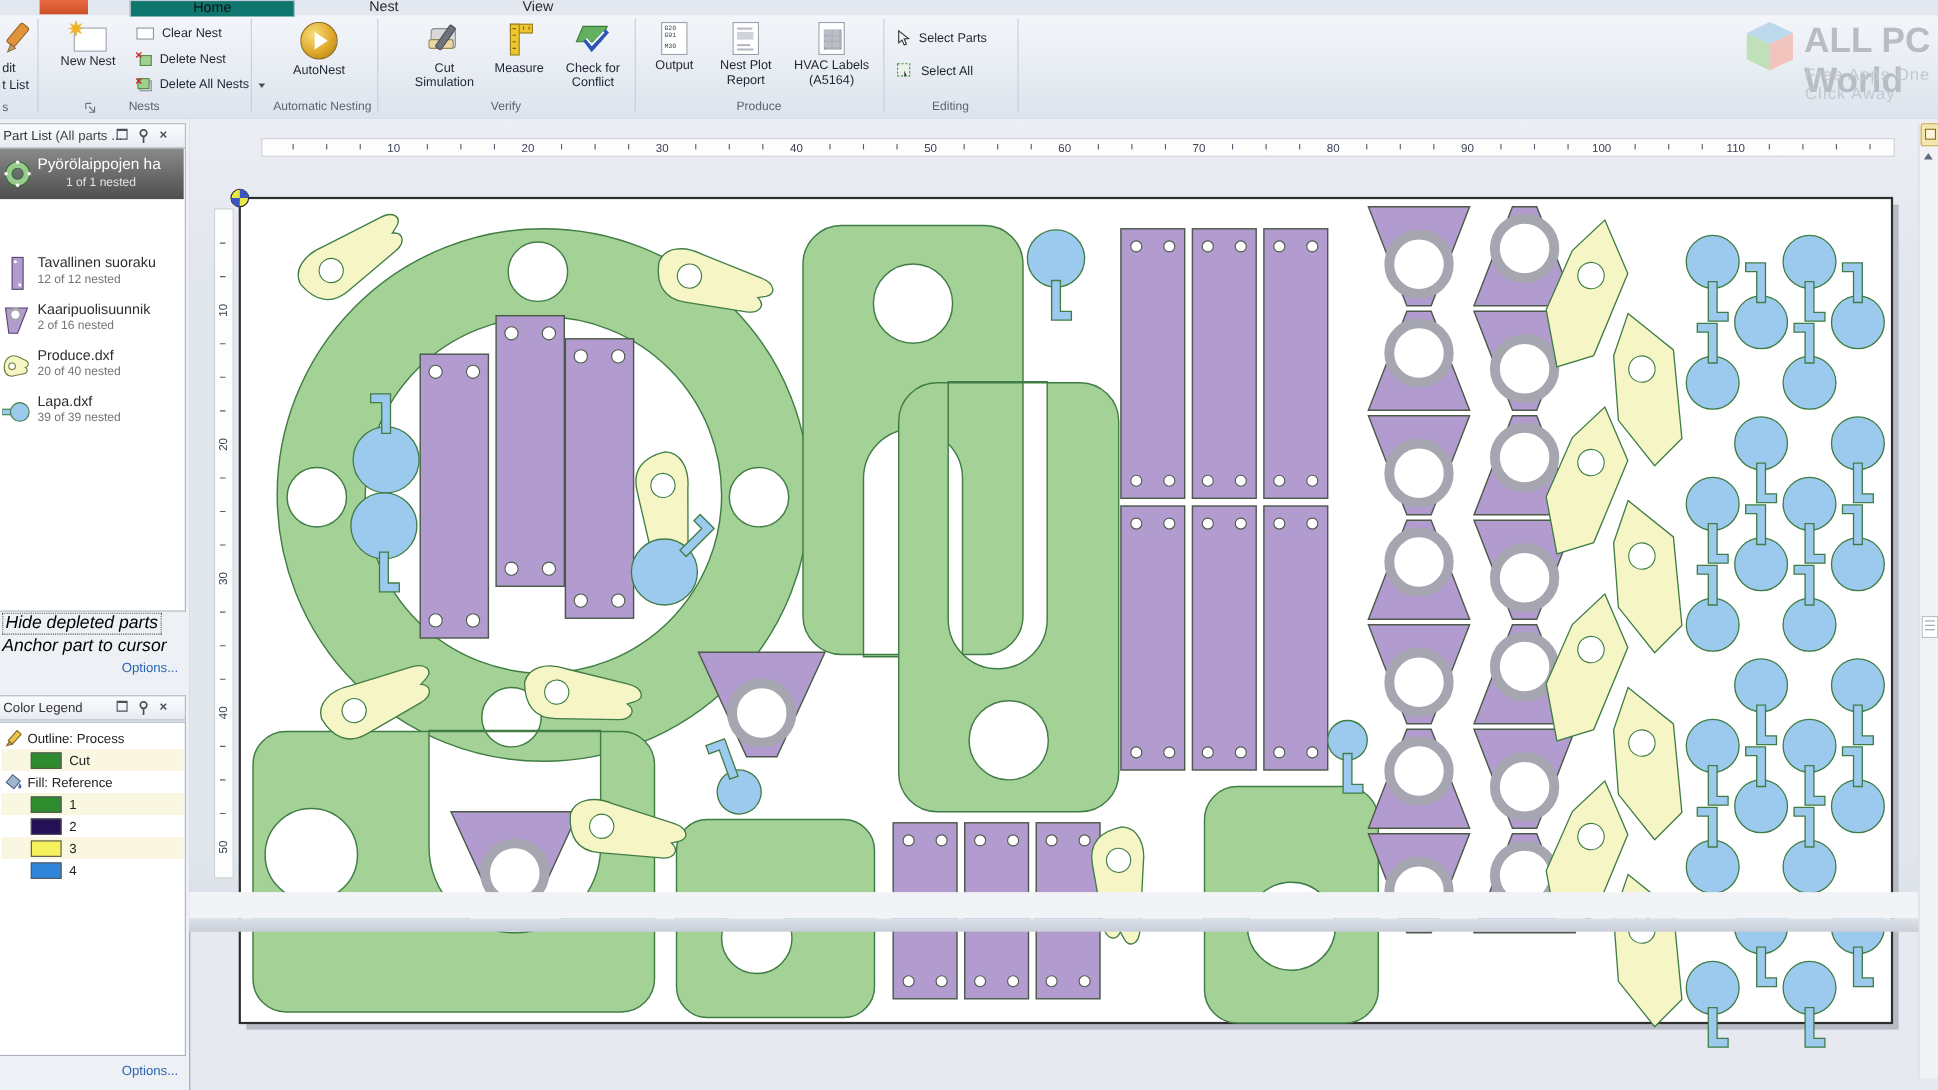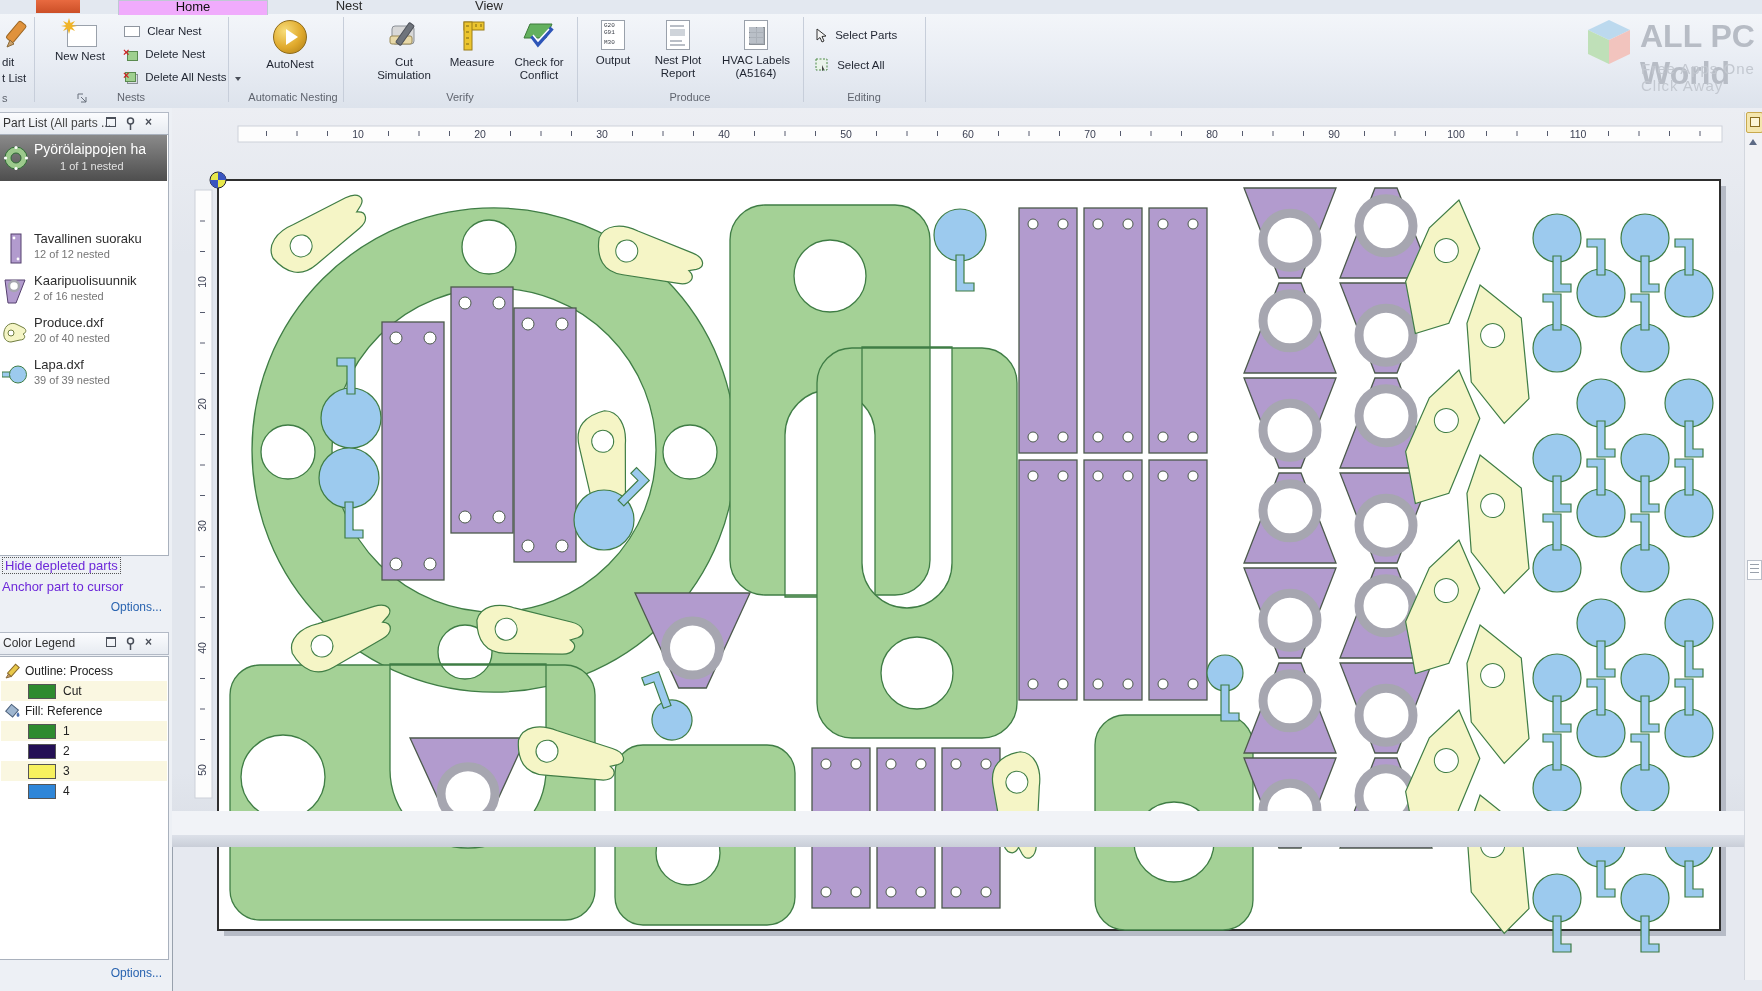--- a/index.html
+++ b/index.html
@@ -8,21 +8,21 @@
         -webkit-font-smoothing:antialiased;}
   
   #ribbon{position:absolute;left:0;top:0;width:1762px;height:108px;
           background:linear-gradient(#f6f8fb,#e9edf4 55%,#dde3ec);
           border-bottom:1px solid #a7aeba;}
   #tabstrip{position:absolute;left:0;top:0;width:100%;height:14px;background:#e3e8f0;}
   .file-frag{position:absolute;left:36px;top:0;width:44px;height:13px;
              background:linear-gradient(#e86a40,#cc4f27);}
   .tab{position:absolute;top:0;height:14px;line-height:12px;font-size:13px;color:#2b2b2b;
        text-align:center;padding:0 14px;}
-  .tab-active{background:#f0abfc;border:1px solid #bfc8d4;border-bottom:none;color:#111;}
+  .tab-active{background:#0f766e;border:1px solid #bfc8d4;border-bottom:none;color:#111;}
   .rgroup{position:absolute;top:14px;height:92px;}
   .gsep{position:absolute;top:17px;height:85px;width:1px;background:#c7ceda;}
   .grp-label{position:absolute;bottom:3px;left:0;right:0;text-align:center;
              font-size:11px;color:#5f646e;}
   .rbtn{position:absolute;top:4px;text-align:center;font-size:11.5px;color:#1f2430;
         line-height:13px;cursor:default;}
   .rbtn .ric{display:block;margin:2px auto 4px auto;}
   .rbtn-sm{position:absolute;height:18px;font-size:11.5px;color:#1f2430;line-height:18px;
            white-space:nowrap;}
   .rbtn-sm .sic{display:inline-block;vertical-align:middle;margin-right:4px;}
@@ -62,21 +62,21 @@
             border:1px solid #a9b1bd;border-left:none;}
   .pl-item{position:absolute;left:0;width:167px;height:42px;}
   .pl-item .nm{position:absolute;left:34px;top:4px;font-size:13px;color:#2d2d2d;
                white-space:nowrap;overflow:hidden;width:132px;}
   .pl-item .ct{position:absolute;left:34px;top:21px;font-size:11px;color:#757575;}
   .pl-item.sel{background:linear-gradient(#8a8a8a,#4e4e4e);height:46px;}
   .pl-item.sel .nm{color:#fff;font-size:14px;top:6px;}
   .pl-item.sel .ct{color:#e2e2e2;top:25px;margin-left:26px;}
   .pl-ic{position:absolute;left:2px;top:3px;}
   .opt-link{position:absolute;font-size:12px;color:#2a64b0;}
-  .chk-label{position:absolute;left:2px;font-size:13px;color:#6d28d9;white-space:nowrap;}
+  .chk-label{position:absolute;left:2px;font-size:16px;color:#000000;white-space:nowrap;font-style:italic;}
   .leg-row{position:absolute;left:1px;width:166px;height:20px;font-size:12px;color:#222;
            line-height:20px;}
   .leg-row.alt{background:#faf7e1;}
   .leg-sw{position:absolute;left:27px;top:3px;width:26px;height:13px;border:1px solid #555;}
   .leg-lb{position:absolute;left:62px;}
   .leg-lb0{position:absolute;left:24px;}
   
   #workspace{position:absolute;left:172px;top:108px;width:1590px;height:739px;
              background:linear-gradient(#eceef3,#e2e6ed 20%,#e2e6ed 90%,#d9dde5);}
   #band1{position:absolute;left:0;bottom:12px;width:100%;height:24px;background:#f1f3f7;}

